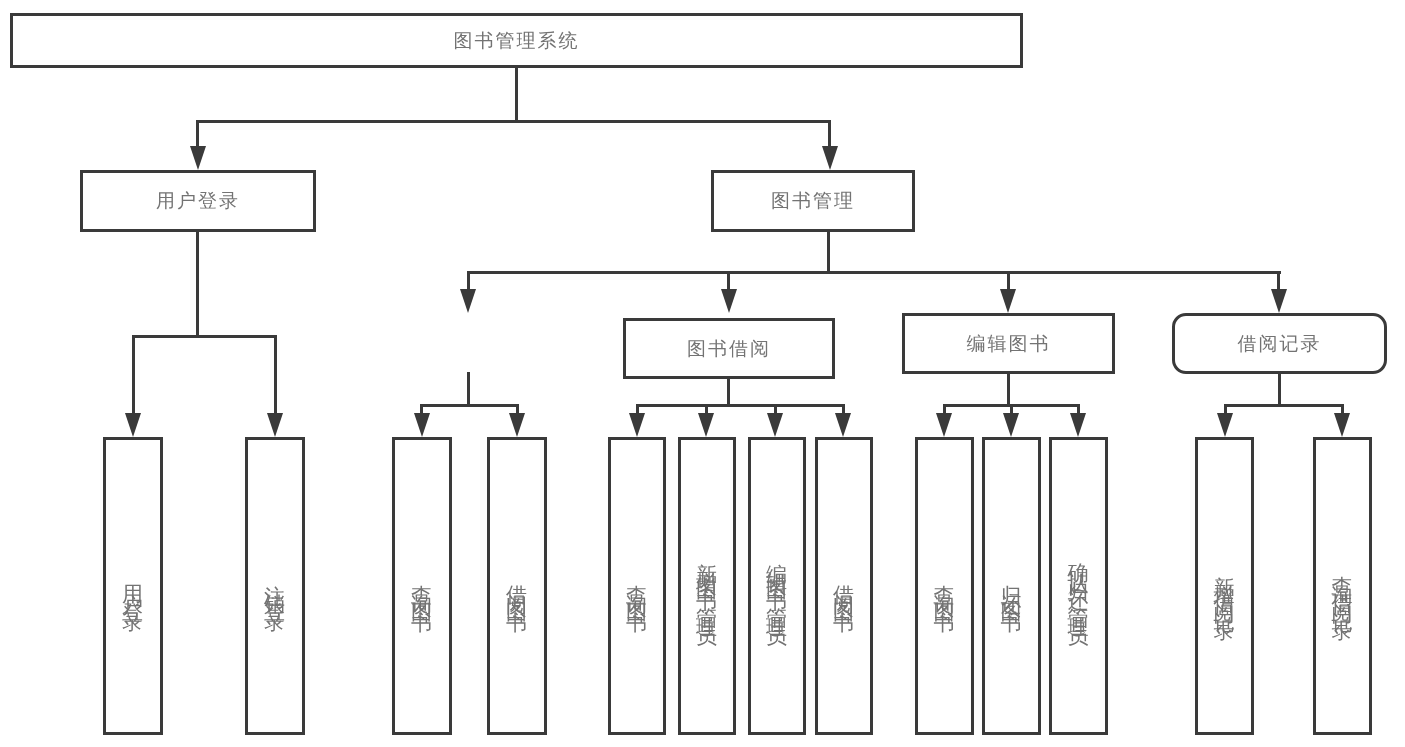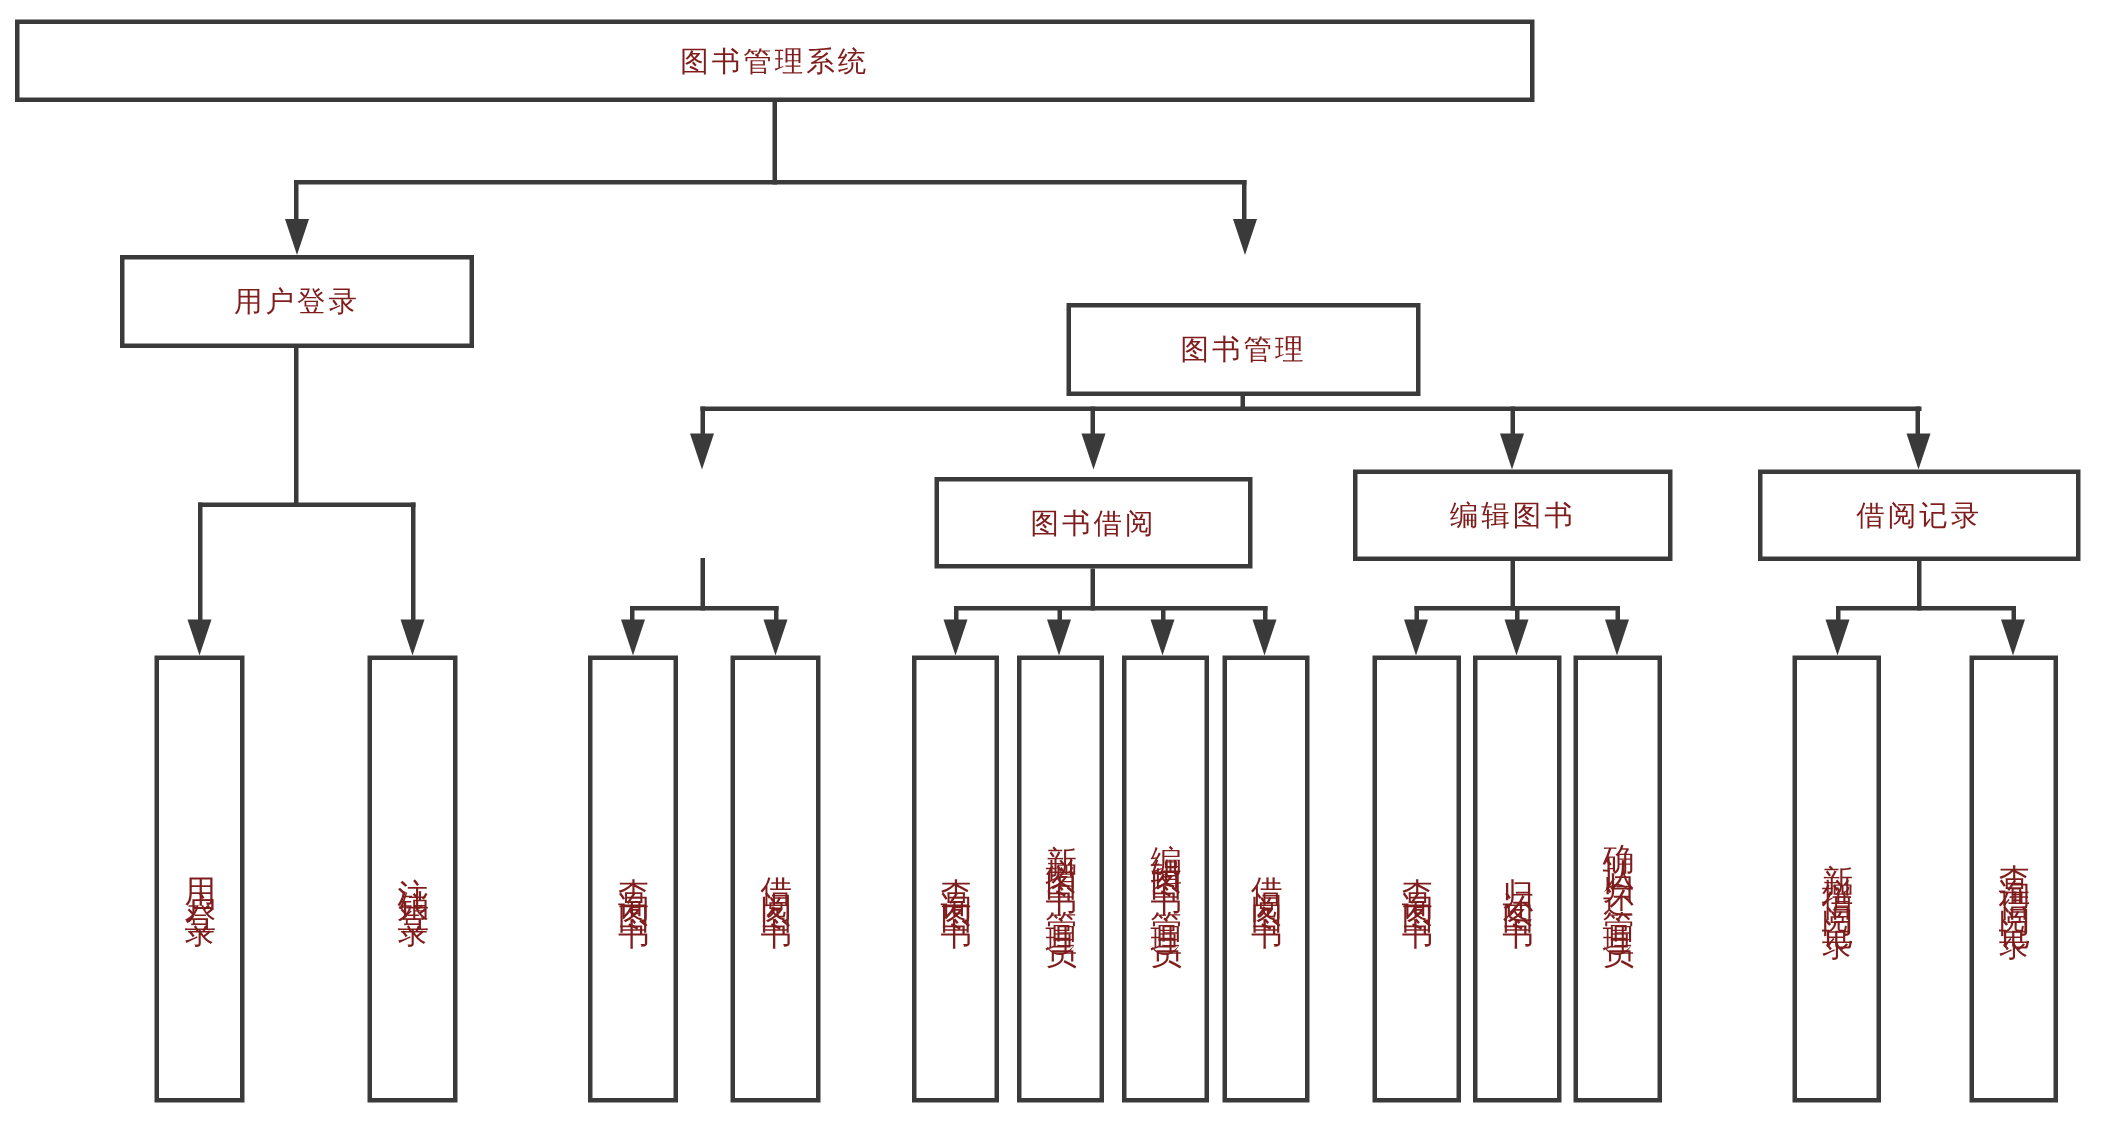--- a/index.html
+++ b/index.html
@@ -4,21 +4,21 @@
 <style>
   html,body { margin:0; padding:0; background:#ffffff; }
   .canvas {
     position:relative; width:1405px; height:747px; background:#ffffff;
     font-family:"Liberation Sans", sans-serif; overflow:hidden;
   }
   .node {
     position:absolute; box-sizing:border-box;
     border:3px solid #3a3a3a; background:#ffffff;
     display:flex; align-items:center; justify-content:center;
-    color:#7f1d1d; font-size:19px; letter-spacing:2px; text-align:center;
+    color:#737373; font-size:19px; letter-spacing:2px; text-align:center;
     z-index:2;
   }
   .vnode {
     writing-mode:vertical-rl; text-orientation:mixed;
     font-size:21px; letter-spacing:9px; line-height:1; letter-spacing:9px;
   }
   .hl { position:absolute; height:3px; background:#3a3a3a; z-index:1; }
   .vl { position:absolute; width:3px;  background:#3a3a3a; z-index:1; }
   .ar {
     position:absolute; width:0; height:0; z-index:1;
@@ -31,25 +31,25 @@
   }
 </style>
 </head>
 <body>
 
 <div class="canvas">
 
   <div class="node" style="left:10px;top:13px;width:1013px;height:55px;">图书管理系统</div>
 
   <div class="node" style="left:80px;top:170px;width:236px;height:62px;">用户登录</div>
-  <div class="node" style="left:711px;top:170px;width:236px;height:62px;margin-top:32px;">图书管理</div>
+  <div class="node" style="left:711px;top:170px;width:204px;height:62px;">图书管理</div>
 
   <div class="node" style="left:623px;top:318px;width:212px;height:61px;">图书借阅</div>
   <div class="node" style="left:902px;top:313px;width:213px;height:61px;">编辑图书</div>
-  <div class="node" style="left:1172px;top:313px;width:215px;height:61px;">借阅记录</div>
+  <div class="node" style="left:1172px;top:313px;width:215px;height:61px;border-radius:14px;">借阅记录</div>
 
   <div class="node vnode" style="left:103px;top:437px;width:60px;height:298px;">用户登录</div>
   <div class="node vnode" style="left:245px;top:437px;width:60px;height:298px;">注销登录</div>
 
   <div class="node vnode" style="left:392px;top:437px;width:60px;height:298px;">查询图书</div>
   <div class="node vnode" style="left:487px;top:437px;width:60px;height:298px;">借阅图书</div>
 
   <div class="node vnode" style="left:608px;top:437px;width:58px;height:298px;">查询图书</div>
   <div class="node vnode" style="left:678px;top:437px;width:58px;height:298px;">新增图书（管理员）</div>
   <div class="node vnode" style="left:748px;top:437px;width:58px;height:298px;">编辑图书（管理员）</div>

